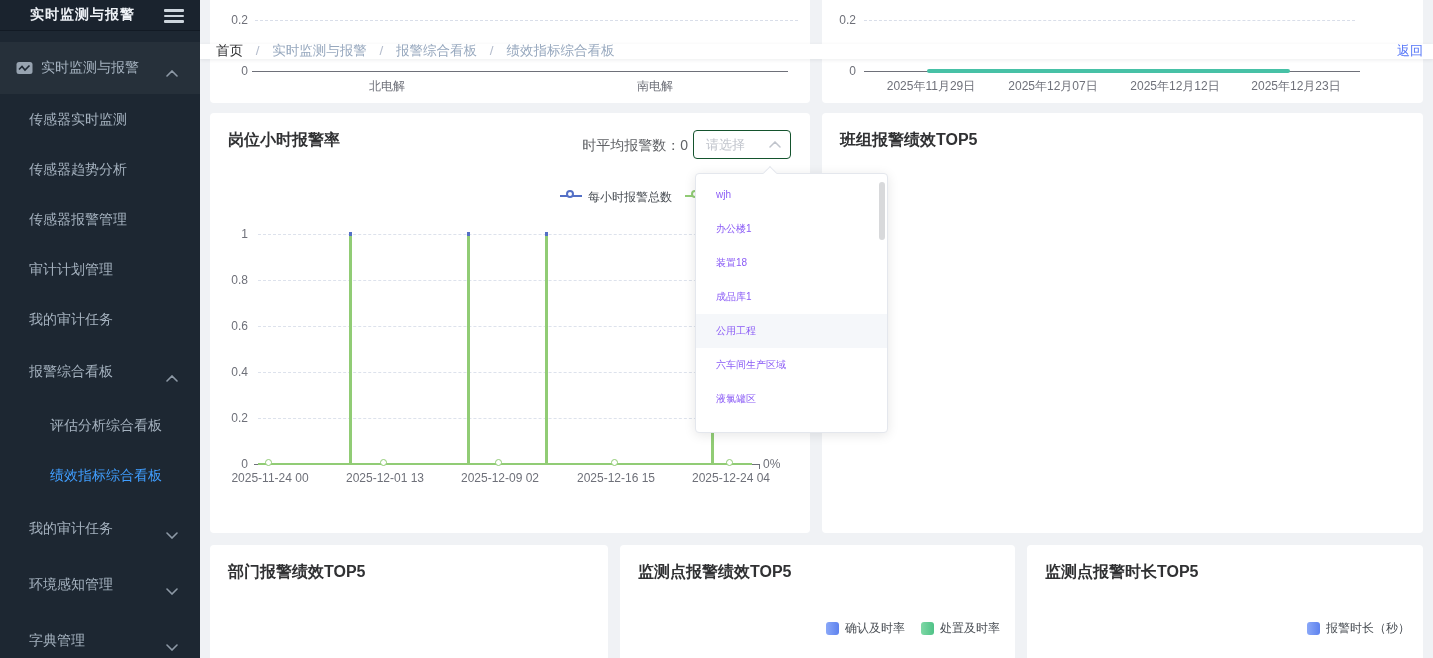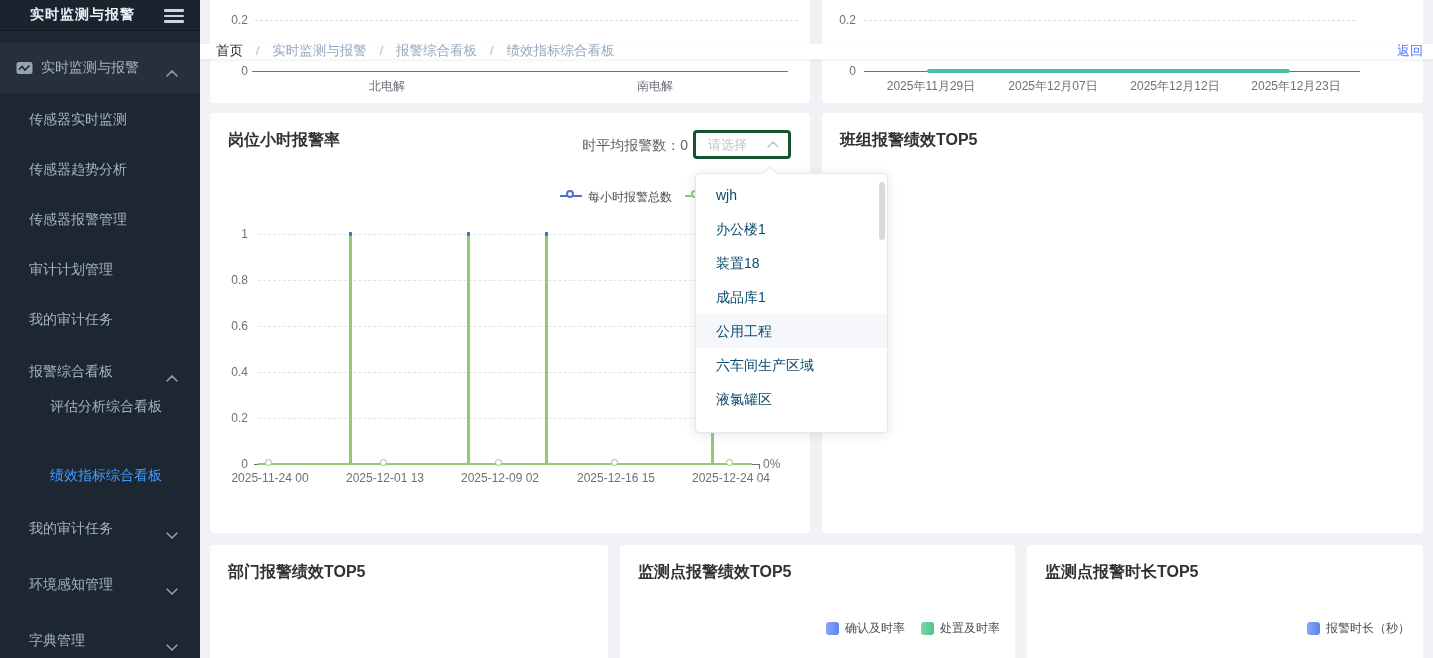--- a/index.html
+++ b/index.html
@@ -52,33 +52,33 @@
   .bspike { position:absolute; width:3px; top:119px; height:232px; background:#5470c6; }
   .gspike { position:absolute; width:3px; top:123px; height:228px; background:#91cc75; }
   .mk { position:absolute; top:346px; width:7px; height:7px; border:1.5px solid #91cc75; border-radius:50%; background:#fff; }
   .xtick { position:absolute; top:358px; width:110px; text-align:center; font-size:12px; color:#6e7079; }
   #legend1-line { position:absolute; left:350px; top:82px; width:22px; height:2px; background:#5470c6; }
   #legend1-dot  { position:absolute; left:356px; top:77px; width:8px; height:8px; border:2px solid #5470c6; border-radius:50%; background:#fff; }
   #legend1-text { position:absolute; left:378px; top:76px; font-size:12px; color:#4a4f55; }
   #legend2-line { position:absolute; left:475px; top:82px; width:20px; height:2px; background:#91cc75; }
   #legend2-dot  { position:absolute; left:481px; top:77px; width:8px; height:8px; border:2px solid #91cc75; border-radius:50%; background:#fff; }
   #stat-line { position:absolute; right:122px; top:24px; font-size:14px; color:#606266; }
-  #hourly-select { position:absolute; left:483px; top:17px; width:98px; height:29px; border:3px solid #14532d;
+  #hourly-select { position:absolute; left:483px; top:17px; width:98px; height:29px; border:1px solid #14532d;
                    border-radius:4px; display:flex; align-items:center; padding:0 9px 0 12px; cursor:pointer; background:#fff; }
   #hourly-select .ph { flex:1; font-size:13px; color:#c0c4cc; }
   #hourly-select .sel-chev { color:#c0c4cc; transform:rotate(180deg); display:inline-flex; }
   #zero-pct { position:absolute; left:553px; top:344px; font-size:12px; color:#6e7079; }
 
   
   #dropdown { position:absolute; left:695px; top:173px; width:193px; height:260px; background:#fff;
               border:1px solid #e4e7ed; border-radius:4px; box-shadow:0 2px 12px rgba(0,0,0,0.1);
               z-index:100; overflow:hidden; padding-top:4px; }
   #dropdown-arrow { position:absolute; left:765px; top:168px; width:10px; height:10px; background:#fff;
                     border-left:1px solid #e4e7ed; border-top:1px solid #e4e7ed; transform:rotate(45deg); z-index:101; }
-  .opt { height:34px; line-height:34px; padding-left:20px; font-size:14px; color:#0c4a6e; cursor:pointer; }
+  .opt { height:34px; line-height:34px; padding-left:20px; font-size:10px; color:#8b5cf6; cursor:pointer; }
   .opt.hovered { background:#f5f7fa; }
   #dd-thumb { position:absolute; right:2px; top:8px; width:6px; height:58px; border-radius:3px; background:rgba(144,147,153,0.35); }
 
   
   #teal-line { position:absolute; left:105px; top:129px; width:363px; height:4px; background:#47c1a6; border-radius:2px; }
 
   
   #empty-text { position:absolute; left:0; width:100%; top:242px; text-align:left; font-size:14px; color:#909399; }
 
   
@@ -130,21 +130,21 @@
         </div>
       <div class="mi lvl2" style="top:295px">
           <span>我的审计任务</span>
         </div>
       <div class="mi lvl2" style="top:347px">
         <span>报警综合看板</span>
         <span class="chev up"><svg width="12" height="7" viewBox="0 0 12 7">
               <path d="M1 1 L6 6 L11 1" fill="none" stroke="currentColor" stroke-width="1.6" stroke-linecap="round"></path>
             </svg></span>
       </div>
-      <div class="mi lvl3" style="top:382px">
+      <div class="mi lvl3" style="top:401px">
           <span>评估分析综合看板</span>
         </div>
       <div class="mi lvl3 active" style="top:451px">
           <span>绩效指标综合看板</span>
         </div>
       <div class="mi lvl2" style="top:504px">
         <span>我的审计任务</span>
         <span class="chev"><svg width="12" height="7" viewBox="0 0 12 7">
               <path d="M1 1 L6 6 L11 1" fill="none" stroke="currentColor" stroke-width="1.6" stroke-linecap="round"></path>
             </svg></span>

